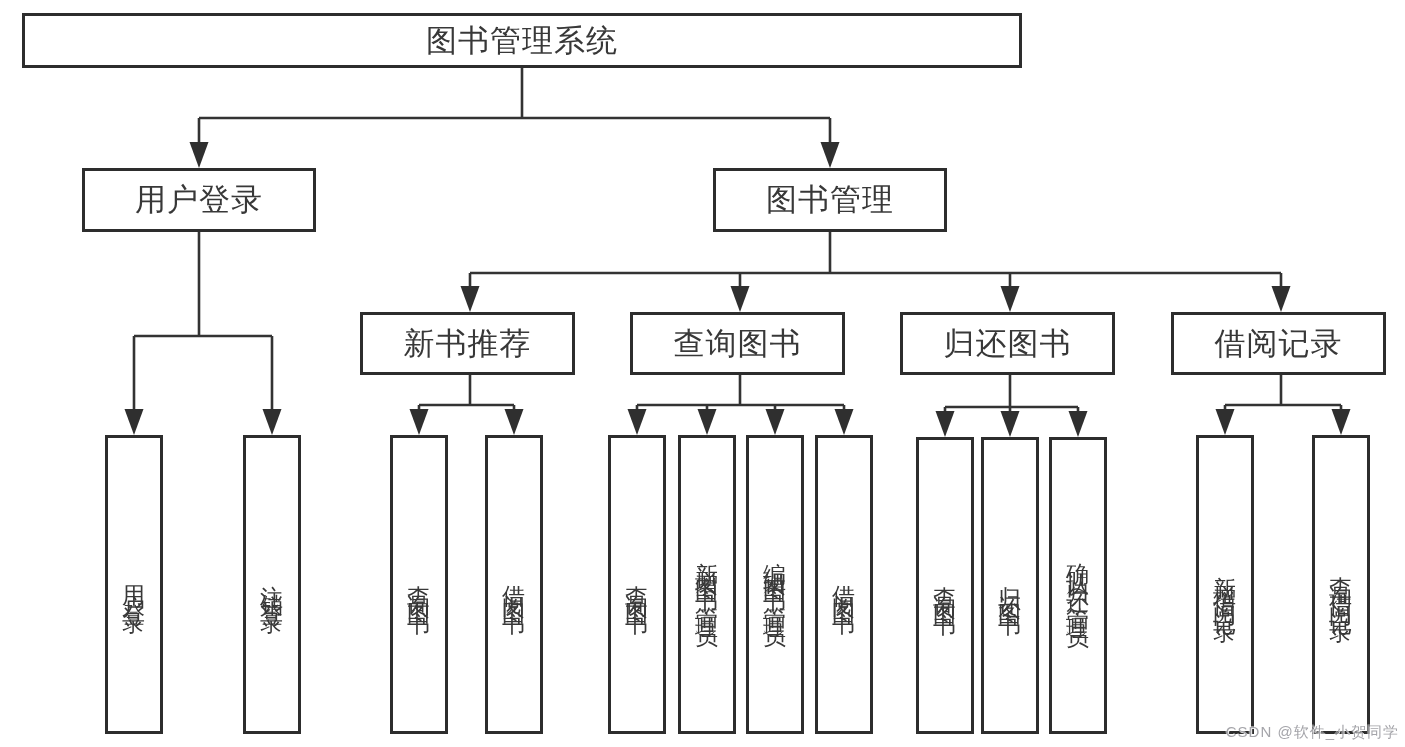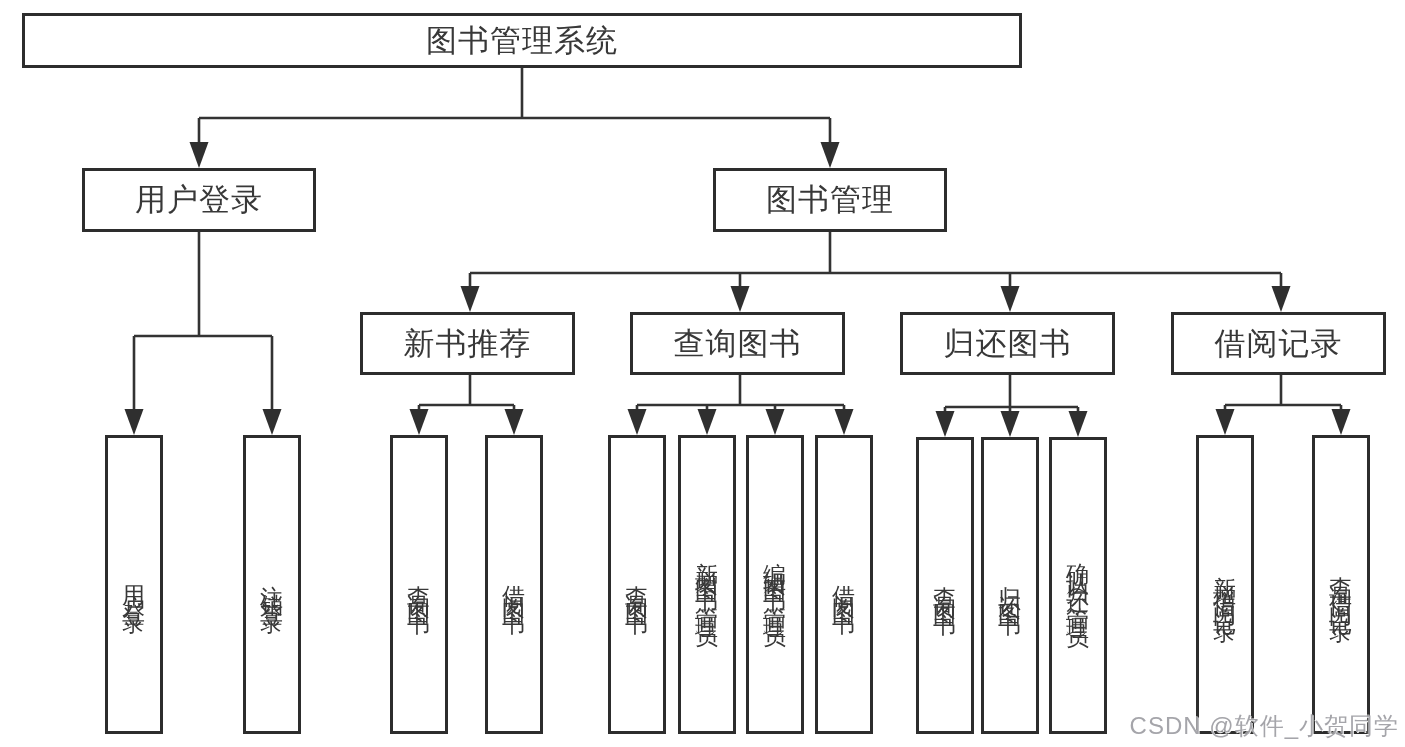--- a/index.html
+++ b/index.html
@@ -43,21 +43,21 @@
     writing-mode: vertical-rl;
     text-orientation: mixed;
     font-size: 23px;
     letter-spacing: 9px;
     line-height: 52px;
     text-align: center;
   }
   .watermark {
     position: absolute;
     right: 6px; bottom: 5px;
-    font-size: 24px;
+    font-size: 15px;
     letter-spacing: 1px;
     color: #a5a5aa;
     text-shadow: 1px 1px 0 rgba(255,255,255,0.9), -1px -1px 0 rgba(255,255,255,0.5);
     white-space: nowrap;
   }
 </style>
 </head>
 <body>
 
 <div class="canvas">

